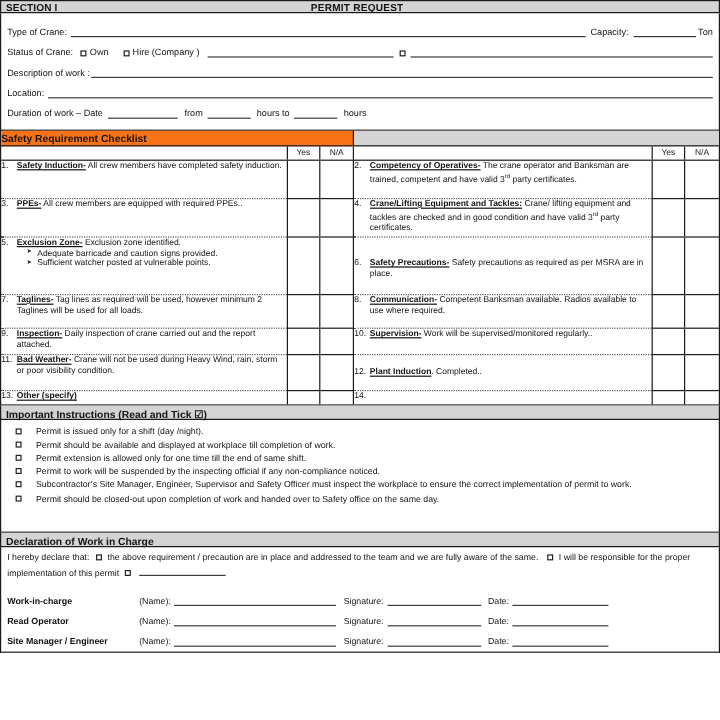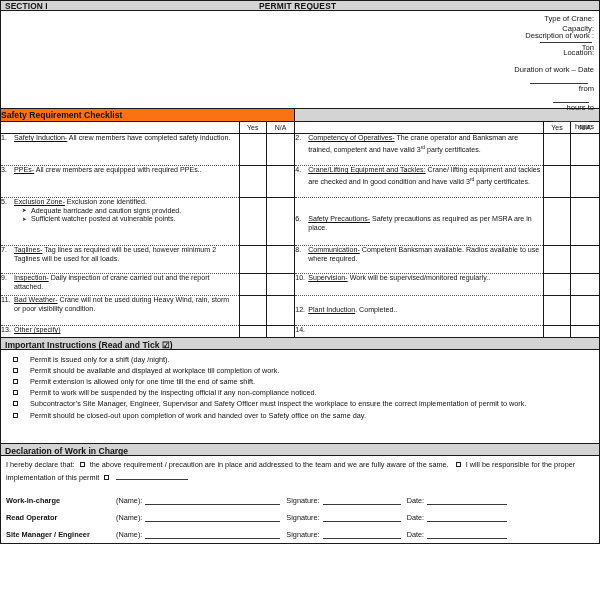--- a/index.html
+++ b/index.html
@@ -33,21 +33,21 @@
     font-weight:bold;font-size:8.4px;line-height:10px;letter-spacing:.2px;
   }
 
   
   .details{
     border:1.4px solid #1a1a1a;border-top:none;
     box-sizing:border-box;
     padding:3px 5px 2px 5px;
     height:98px;
   }
-  .drow{display:flex;align-items:flex-end;height:17px;white-space:nowrap;flex-direction:column;}
+  .drow{display:flex;align-items:flex-end;height:17px;white-space:nowrap;}
   .lbl{font-size:7.6px;}
   .rule{
     border-bottom:.9px solid #3a3a3a;
     flex:0 0 auto;height:9px;
   }
   .rule.grow{flex:1 1 auto;}
   .chk{
     display:inline-block;width:5px;height:5px;
     border:1px solid #202020;box-sizing:border-box;
     margin:0 3px 1px 0;vertical-align:-1px;background:#fff;
@@ -80,21 +80,21 @@
     box-sizing:border-box;
     font-size:7.1px;line-height:8.6px;
   }
   .boxcell{
     border-bottom:1.1px solid #1a1a1a;
   }
   .num{
     display:inline-block;width:13px;vertical-align:top;font-size:7.1px;
   }
   .itxt{display:inline-block;width:calc(100% - 15px);vertical-align:top;}
-  .kw{font-weight:normal;text-decoration:underline;}
+  .kw{font-weight:bold;text-decoration:underline;}
   .sub{margin:0;padding-left:17px;list-style:none;}
   .sub li{position:relative;line-height:8.6px;}
   .sub li:before{content:"\27A4";position:absolute;left:-9px;top:-.5px;font-size:5.4px;color:#222;}
   sup{font-size:5px;vertical-align:super;}
 
   
   .insthdr{
     background:#d4d4d4;
     border:1.4px solid #1a1a1a;border-top:none;
     font-weight:bold;font-size:8.6px;
@@ -142,20 +142,32 @@
   <div class="details">
 
     <div class="drow">
       <span class="lbl">Type of Crane:</span>
       <span class="rule grow" style="margin:0 4px 0 3px;"></span>
       <span class="lbl">Capacity:</span>
       <span class="rule" style="width:52px;margin:0 2px 0 4px;"></span>
       <span class="lbl">Ton</span>
     </div>
 
+    <div class="drow">
+      <span class="lbl">Status of Crane:</span>
+      <span class="sp" style="width:6px;"></span>
+      <span class="chk"></span>
+      <span class="lbl">Own</span>
+      <span class="sp" style="width:12px;"></span>
+      <span class="chk"></span>
+      <span class="lbl">Hire (Company )</span>
+      <span class="rule" style="width:155px;margin:0 5px 0 7px;"></span>
+      <span class="chk"></span>
+      <span class="rule grow" style="margin:0 0 0 1px;"></span>
+    </div>
 
     <div class="drow">
       <span class="lbl">Description of work  :</span>
       <span class="rule grow" style="margin-left:1px;"></span>
     </div>
 
     <div class="drow">
       <span class="lbl">Location:</span>
       <span class="rule grow" style="margin-left:3px;"></span>
     </div>

